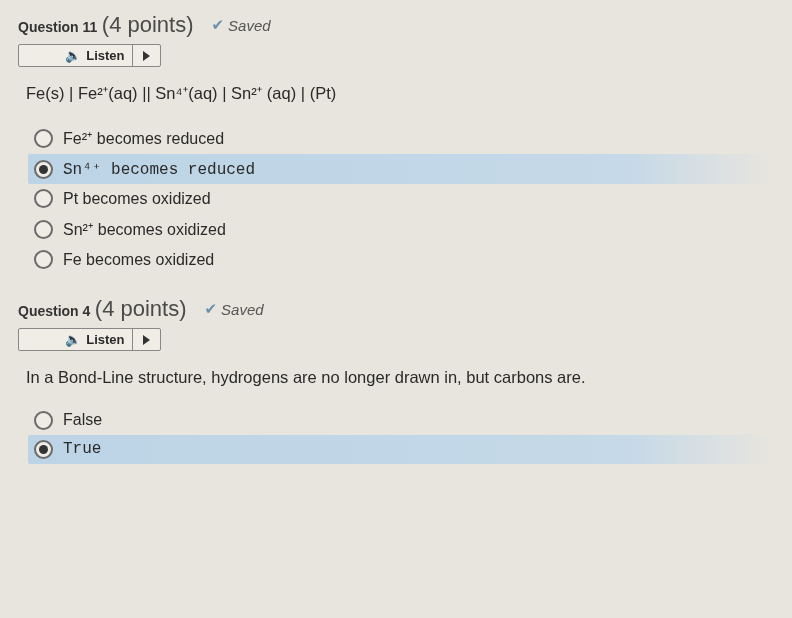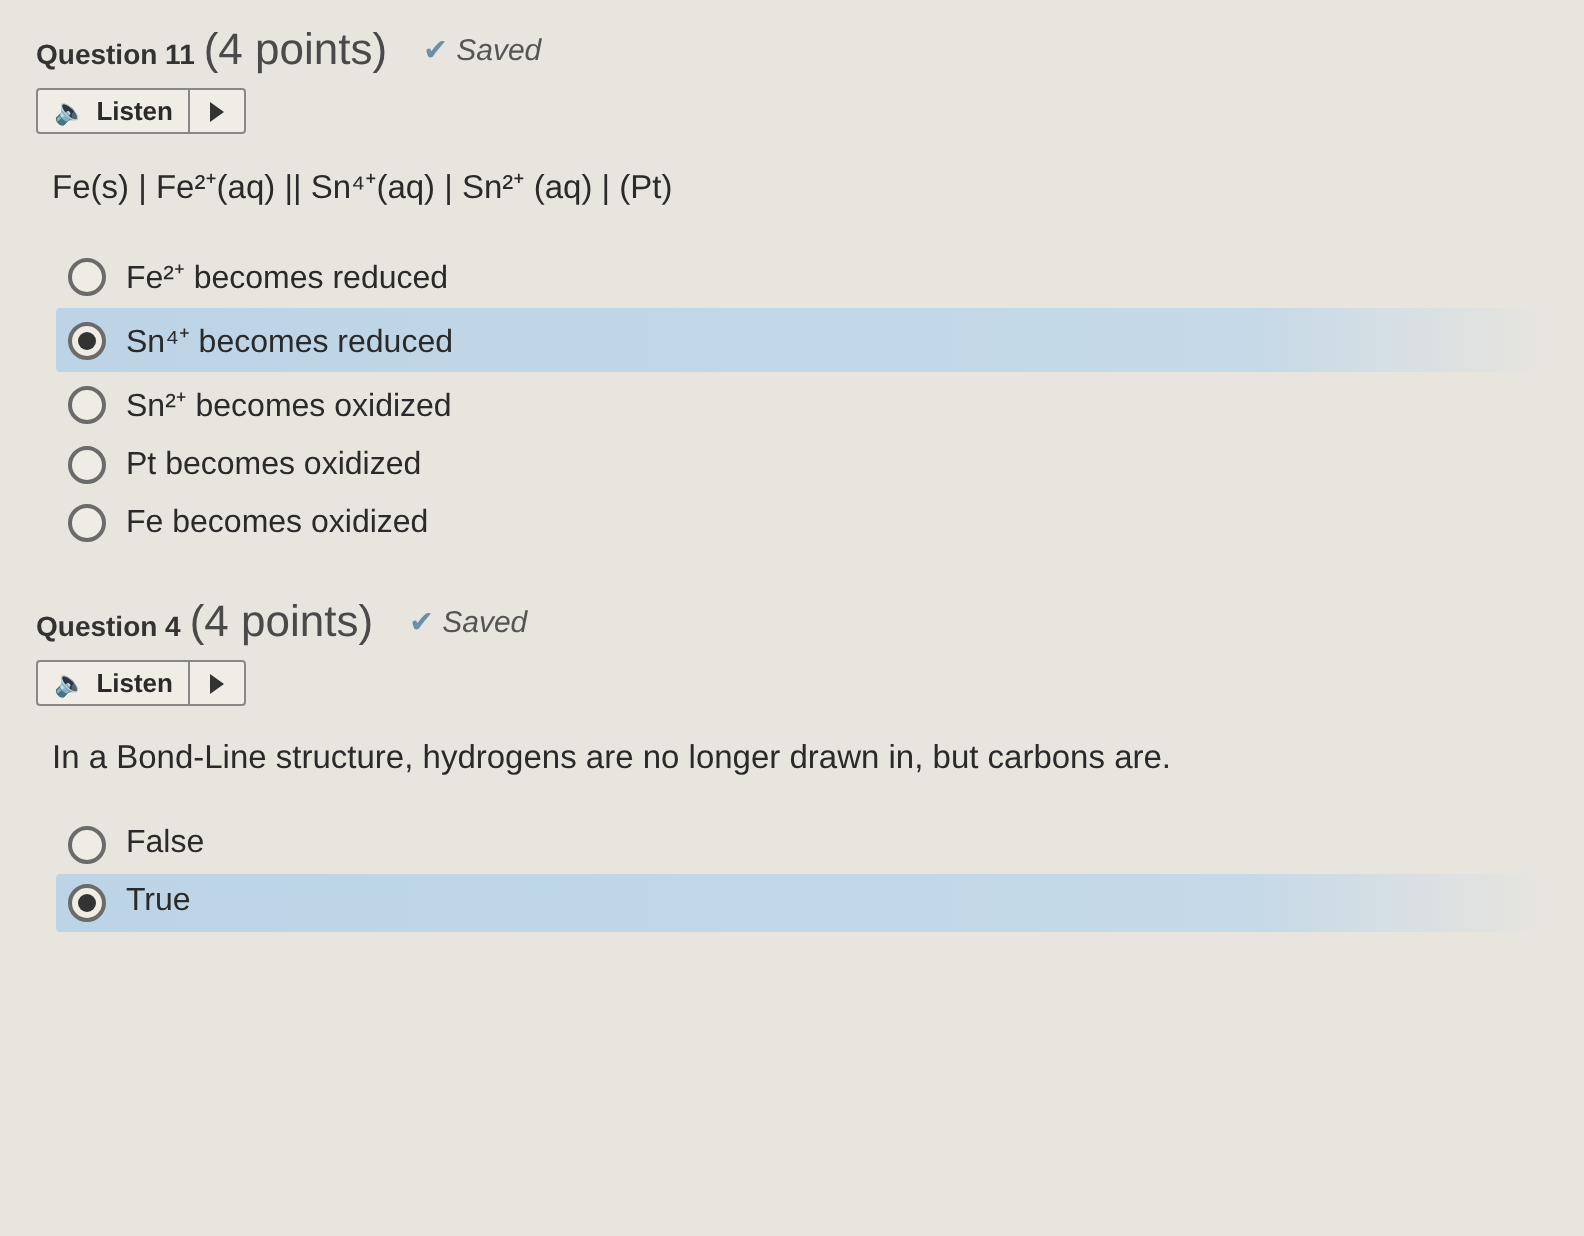--- a/index.html
+++ b/index.html
@@ -24,20 +24,21 @@
     .saved-wrap { display: flex; align-items: center; gap: 4px; margin-left: 8px; }
     .check-icon { color: #6a8fa8; font-size: 15px; }
     .saved-label { font-style: italic; color: #555; font-size: 15px; }
     .listen-bar {
       display: inline-flex;
       border: 1px solid #888;
       border-radius: 2px;
       overflow: hidden;
       margin-bottom: 14px;
       background: #f0ede6;
+      padding-left: 38px;
     }
     .listen-btn {
       display: flex; align-items: center; gap: 5px;
       padding: 3px 8px;
       font-size: 13px; font-weight: 600;
       border-right: 1px solid #888;
       cursor: pointer;
     }
     .play-btn {
       padding: 3px 10px;
@@ -56,20 +57,21 @@
     .notation { margin: 0 0 18px 8px; font-size: 16.5px; }
     .options { margin-left: 10px; }
     .option-row {
       display: flex; align-items: center; gap: 10px;
       padding: 5px 6px;
       border-radius: 2px;
       cursor: pointer;
     }
     .option-row.selected {
       background: linear-gradient(to right, #bcd4e6 0%, #c5d9e8 80%, rgba(197,217,232,0) 100%);
+      font-family: Liberation Mono, monospace;
     }
     .radio {
       width: 19px; height: 19px; border-radius: 50%;
       border: 2px solid #6b6b6b;
       flex-shrink: 0;
       display: flex; align-items: center; justify-content: center;
       background: #efece5;
     }
     .radio.checked::after {
       content: ""; width: 9px; height: 9px; border-radius: 50%;
@@ -105,25 +107,25 @@
     <div class="option-row">
       <span class="radio"></span>
       <span class="option-label">Fe²⁺ becomes reduced</span>
     </div>
     <div class="option-row selected">
       <span class="radio checked"></span>
       <span class="option-label">Sn⁴⁺ becomes reduced</span>
     </div>
     <div class="option-row">
       <span class="radio"></span>
-      <span class="option-label">Sn²⁺ becomes oxidized</span>
+      <span class="option-label">Pt becomes oxidized</span>
     </div>
     <div class="option-row">
       <span class="radio"></span>
-      <span class="option-label">Pt becomes oxidized</span>
+      <span class="option-label">Sn²⁺ becomes oxidized</span>
     </div>
     <div class="option-row">
       <span class="radio"></span>
       <span class="option-label">Fe becomes oxidized</span>
     </div>
   </div>
 </div>
 
 <div class="question-block">
   <div class="q-header">

